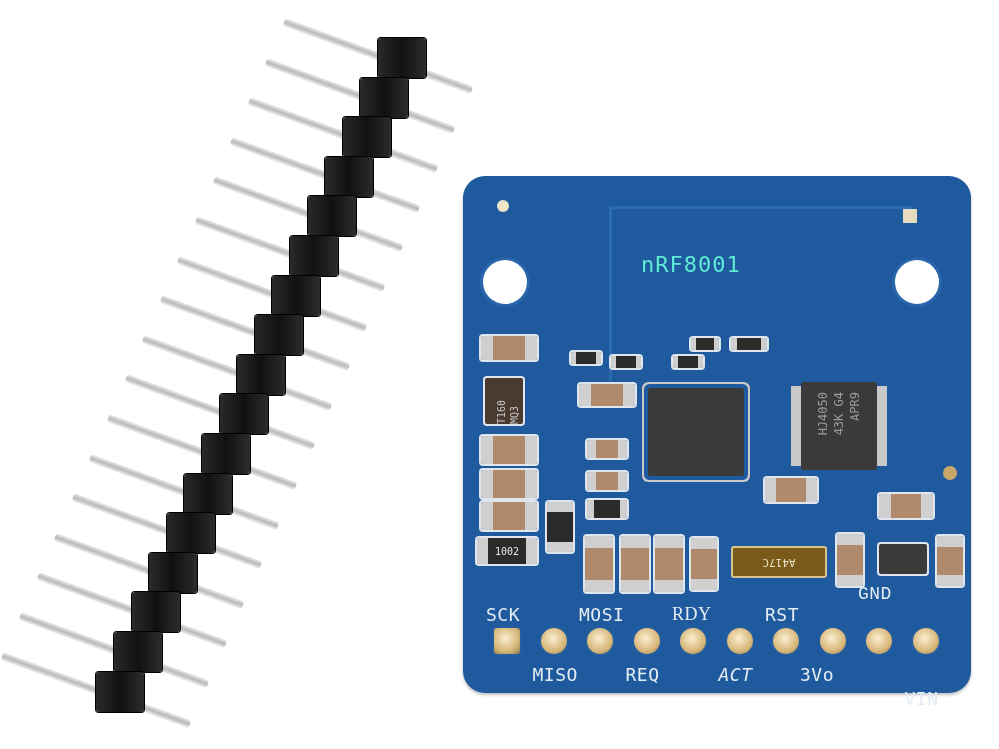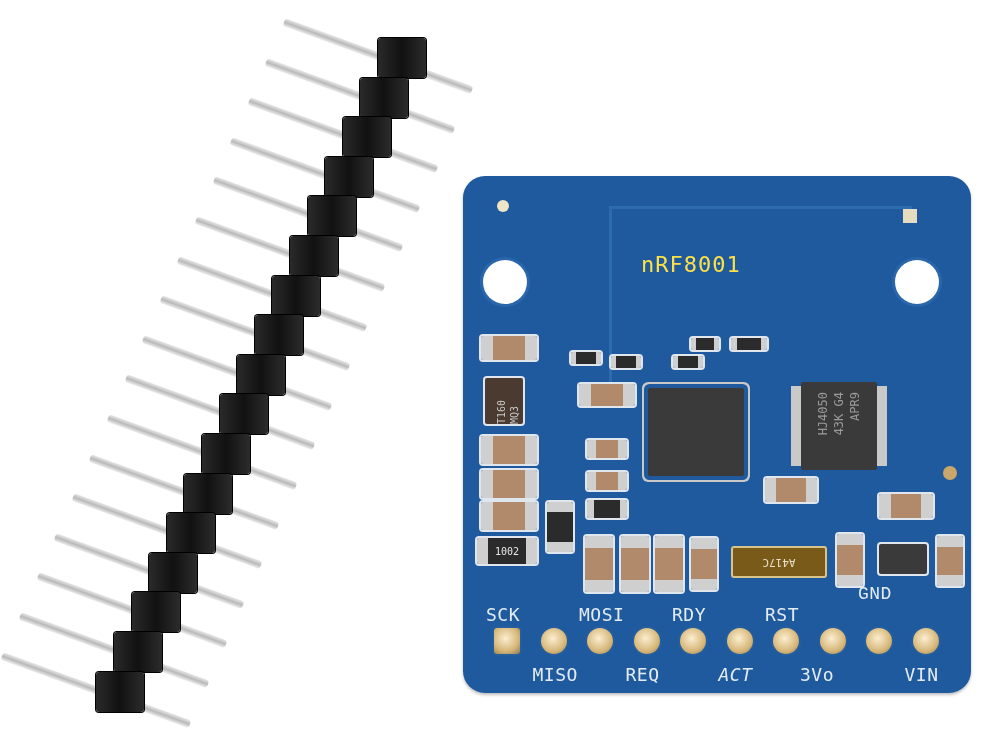--- a/index.html
+++ b/index.html
@@ -8,21 +8,21 @@
   
   .header{position:absolute;}
   .pin{position:absolute;height:8px;background:linear-gradient(#e8e8e8,#b9b9b9 50%,#efefef);border-radius:3px;transform-origin:left center;}
   .housing{position:absolute;width:48px;height:40px;background:linear-gradient(90deg,#2a2a2a,#111 50%,#2c2c2c);border-radius:3px;box-shadow:0 0 0 1px #000;}
   
   .board{position:absolute;left:463px;top:176px;width:508px;height:517px;background:#1f5a9e;border-radius:22px;box-shadow:0 2px 3px rgba(0,0,0,.25);}
   .antenna{position:absolute;left:146px;top:30px;width:300px;height:190px;border-top:3px solid #2d6bb0;border-left:3px solid #2d6bb0;}
   .hole{position:absolute;width:44px;height:44px;border-radius:50%;background:#fff;box-shadow:0 0 0 3px #2a66ab;}
   .fid{position:absolute;width:12px;height:12px;border-radius:50%;background:#efe6c8;}
   .sq{position:absolute;width:14px;height:14px;background:#e6dcc0;}
-  .silk{position:absolute;color:#fde047;font-size:22px;letter-spacing:1px;white-space:nowrap;}
+  .silk{position:absolute;color:#5eead4;font-size:22px;letter-spacing:1px;white-space:nowrap;}
   .chip{position:absolute;background:#3a3a3a;border-radius:2px;}
   .chip-text{position:absolute;color:#9a9a9a;font-size:12px;line-height:13px;writing-mode:vertical-rl;transform:rotate(180deg);}
   .smd{position:absolute;background:linear-gradient(90deg,#cfcfcf 0 22%,#b08a6a 22% 78%,#cfcfcf 78%);border-radius:2px;box-shadow:0 0 0 2px #dfe6ee;}
   .smd.dark{background:linear-gradient(90deg,#cfcfcf 0 18%,#2b2b2b 18% 82%,#cfcfcf 82%);}
   .smd-label{position:absolute;left:0;right:0;top:50%;transform:translateY(-50%);text-align:center;color:#e8e8e8;font-size:10px;}
   .res{position:absolute;background:#7a5a18;border:2px solid #d8c48a;border-radius:3px;}
   .res-label{position:absolute;left:0;right:0;top:50%;transform:translateY(-50%) rotate(180deg);text-align:center;color:#e7dfc3;font-size:11px;}
   .pad{position:absolute;width:26px;height:26px;border-radius:50%;background:radial-gradient(circle at 45% 40%,#fbeed0,#d7b77a 60%,#8f7a4e);box-shadow:0 0 0 2px #245e9e;}
   .pad.square{border-radius:3px;}
   .pinlabel{position:absolute;color:#e4ecf3;font-size:18px;letter-spacing:.5px;white-space:nowrap;}
@@ -124,26 +124,26 @@
     <div id="pins">
         <div class="pad square" style="left: 31px; top: 452px;"></div>
         <span class="pinlabel" style="left: 23px; top: 428px;">SCK</span>
         <div class="pad" style="left: 77.5px; top: 452px;"></div>
         <span class="pinlabel" style="left: 69.5px; top: 488px;">MISO</span>
         <div class="pad" style="left: 124px; top: 452px;"></div>
         <span class="pinlabel" style="left: 116px; top: 428px;">MOSI</span>
         <div class="pad" style="left: 170.5px; top: 452px;"></div>
         <span class="pinlabel" style="left: 162.5px; top: 488px;">REQ</span>
         <div class="pad" style="left: 217px; top: 452px;"></div>
-        <span class="pinlabel" style="left: 209px; top: 428px;">RDY</span>
+        <span class="pinlabel" style="left: 209px; top: 428px; font-family: Liberation Serif, serif;">RDY</span>
         <div class="pad" style="left: 263.5px; top: 452px;"></div>
         <span class="pinlabel" style="left: 255.5px; top: 488px; font-style: italic;">ACT</span>
         <div class="pad" style="left: 310px; top: 452px;"></div>
         <span class="pinlabel" style="left: 302px; top: 428px;">RST</span>
         <div class="pad" style="left: 356.5px; top: 452px;"></div>
         <span class="pinlabel" style="left: 337px; top: 488px;">3Vo</span>
         <div class="pad" style="left: 403px; top: 452px;"></div>
         <span class="pinlabel" style="left: 395px; top: 408px; font-family: Liberation Mono, monospace;">GND</span>
         <div class="pad" style="left: 449.5px; top: 452px;"></div>
-        <span class="pinlabel" style="left: 441.5px; top: 488px;">VIN</span>
+        <span class="pinlabel" style="left: 441.5px; top: 512px;">VIN</span>
       </div>
   </div>
 </div>
 
 </body></html>

